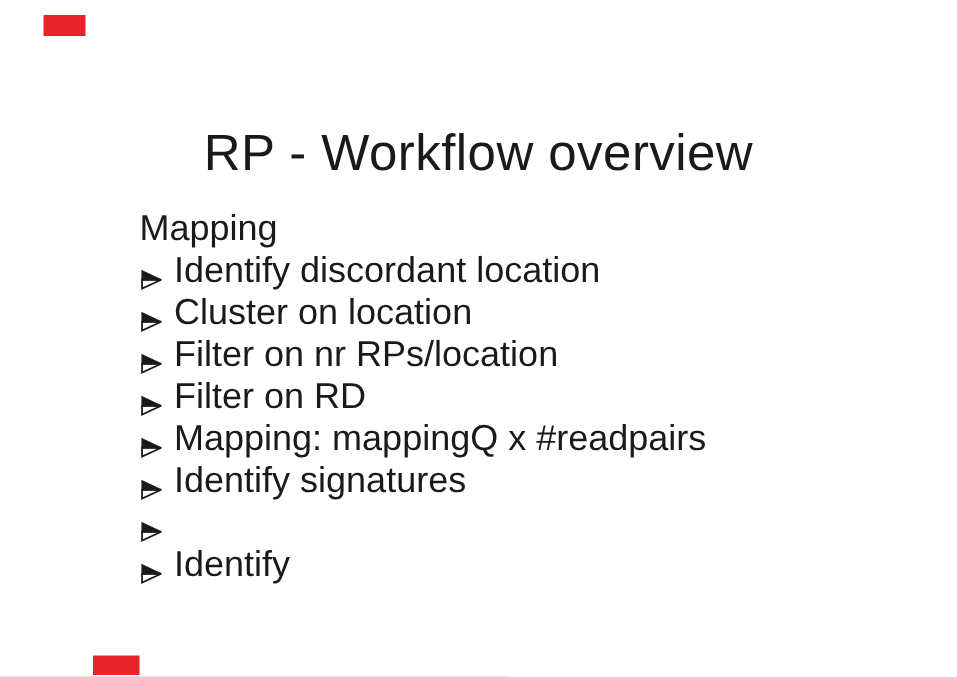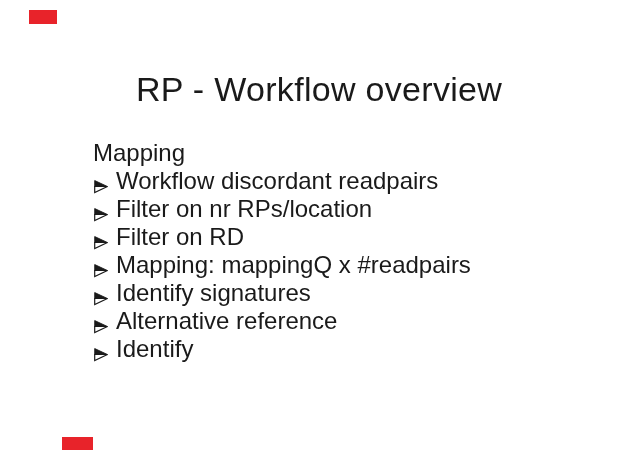--- a/index.html
+++ b/index.html
@@ -15,21 +15,21 @@
   }
   .slide{
     position:relative;
     width:638px;height:451px;
     background:var(--bg);
     overflow:hidden;
   }
   .slide-title{
     position:absolute;
     left:0;right:0;top:70px;
-    margin:0;
+    margin:13px;
     text-align:center;
     font-size:34px;
     line-height:38px;
     font-weight:400;
     color:var(--text);
     letter-spacing:0.3px;
   }
   .slide-body{
     position:absolute;
     left:93px;
@@ -74,23 +74,32 @@
       <span>Mapping</span>
     </div>
 
     <div class="body-line">
       <span class="bullet">
         <svg viewBox="0 0 20 20" aria-hidden="true">
           <polygon points="2,10 17,10 2,17" fill="#ffffff" stroke="#1a1a1a" stroke-width="1.4" stroke-linejoin="miter"></polygon>
           <polygon points="2,3 17,10 2,10" fill="#1a1a1a" stroke="#1a1a1a" stroke-width="1" stroke-linejoin="miter"></polygon>
         </svg>
       </span>
-      <span>Workflow discordant readpairs</span>
+      <span>Identify discordant location</span>
     </div>
 
+    <div class="body-line">
+      <span class="bullet">
+        <svg viewBox="0 0 20 20" aria-hidden="true">
+          <polygon points="2,10 17,10 2,17" fill="#ffffff" stroke="#1a1a1a" stroke-width="1.4" stroke-linejoin="miter"></polygon>
+          <polygon points="2,3 17,10 2,10" fill="#1a1a1a" stroke="#1a1a1a" stroke-width="1" stroke-linejoin="miter"></polygon>
+        </svg>
+      </span>
+      <span>Cluster on location</span>
+    </div>
 
     <div class="body-line">
       <span class="bullet">
         <svg viewBox="0 0 20 20" aria-hidden="true">
           <polygon points="2,10 17,10 2,17" fill="#ffffff" stroke="#1a1a1a" stroke-width="1.4" stroke-linejoin="miter"></polygon>
           <polygon points="2,3 17,10 2,10" fill="#1a1a1a" stroke="#1a1a1a" stroke-width="1" stroke-linejoin="miter"></polygon>
         </svg>
       </span>
       <span>Filter on nr RPs/location</span>
     </div>
@@ -125,21 +134,20 @@
       <span>Identify signatures</span>
     </div>
 
     <div class="body-line">
       <span class="bullet">
         <svg viewBox="0 0 20 20" aria-hidden="true">
           <polygon points="2,10 17,10 2,17" fill="#ffffff" stroke="#1a1a1a" stroke-width="1.4" stroke-linejoin="miter"></polygon>
           <polygon points="2,3 17,10 2,10" fill="#1a1a1a" stroke="#1a1a1a" stroke-width="1" stroke-linejoin="miter"></polygon>
         </svg>
       </span>
-      <span>Alternative reference</span>
     </div>
 
     <div class="body-line">
       <span class="bullet">
         <svg viewBox="0 0 20 20" aria-hidden="true">
           <polygon points="2,10 17,10 2,17" fill="#ffffff" stroke="#1a1a1a" stroke-width="1.4" stroke-linejoin="miter"></polygon>
           <polygon points="2,3 17,10 2,10" fill="#1a1a1a" stroke="#1a1a1a" stroke-width="1" stroke-linejoin="miter"></polygon>
         </svg>
       </span>
       <span>Identify</span>

